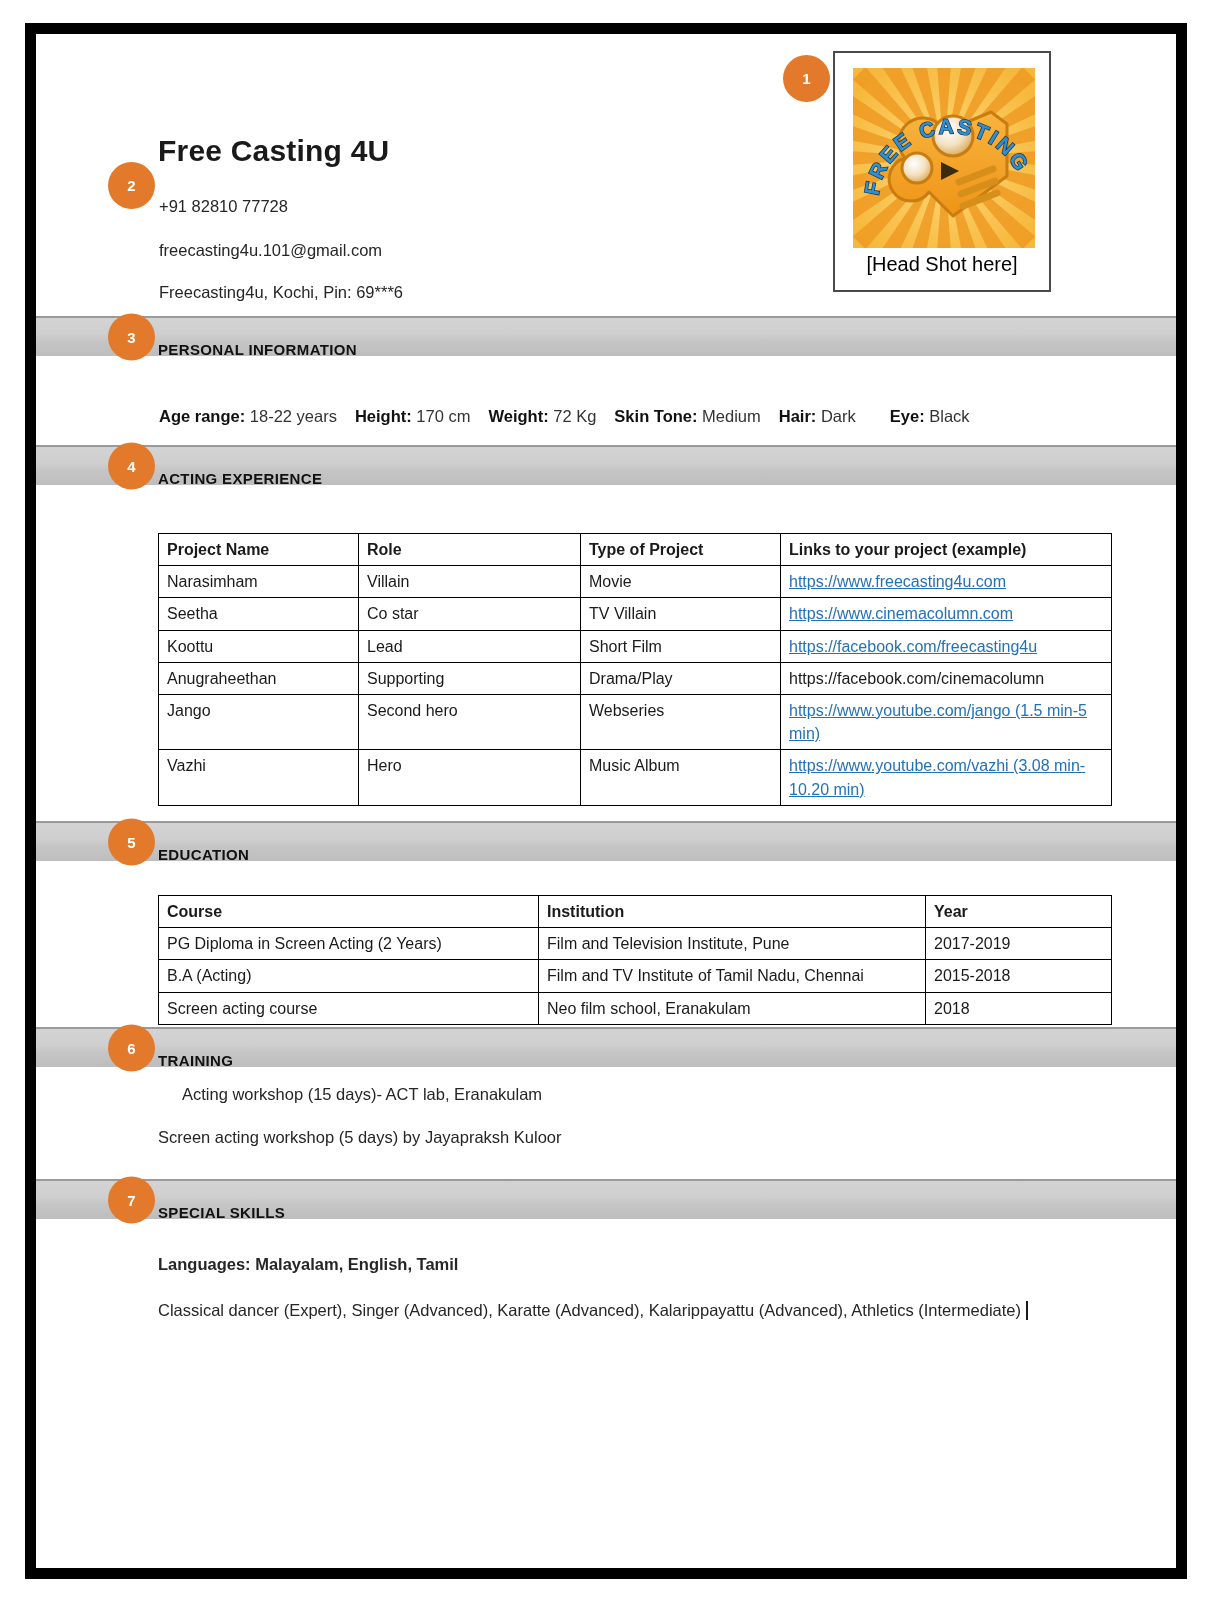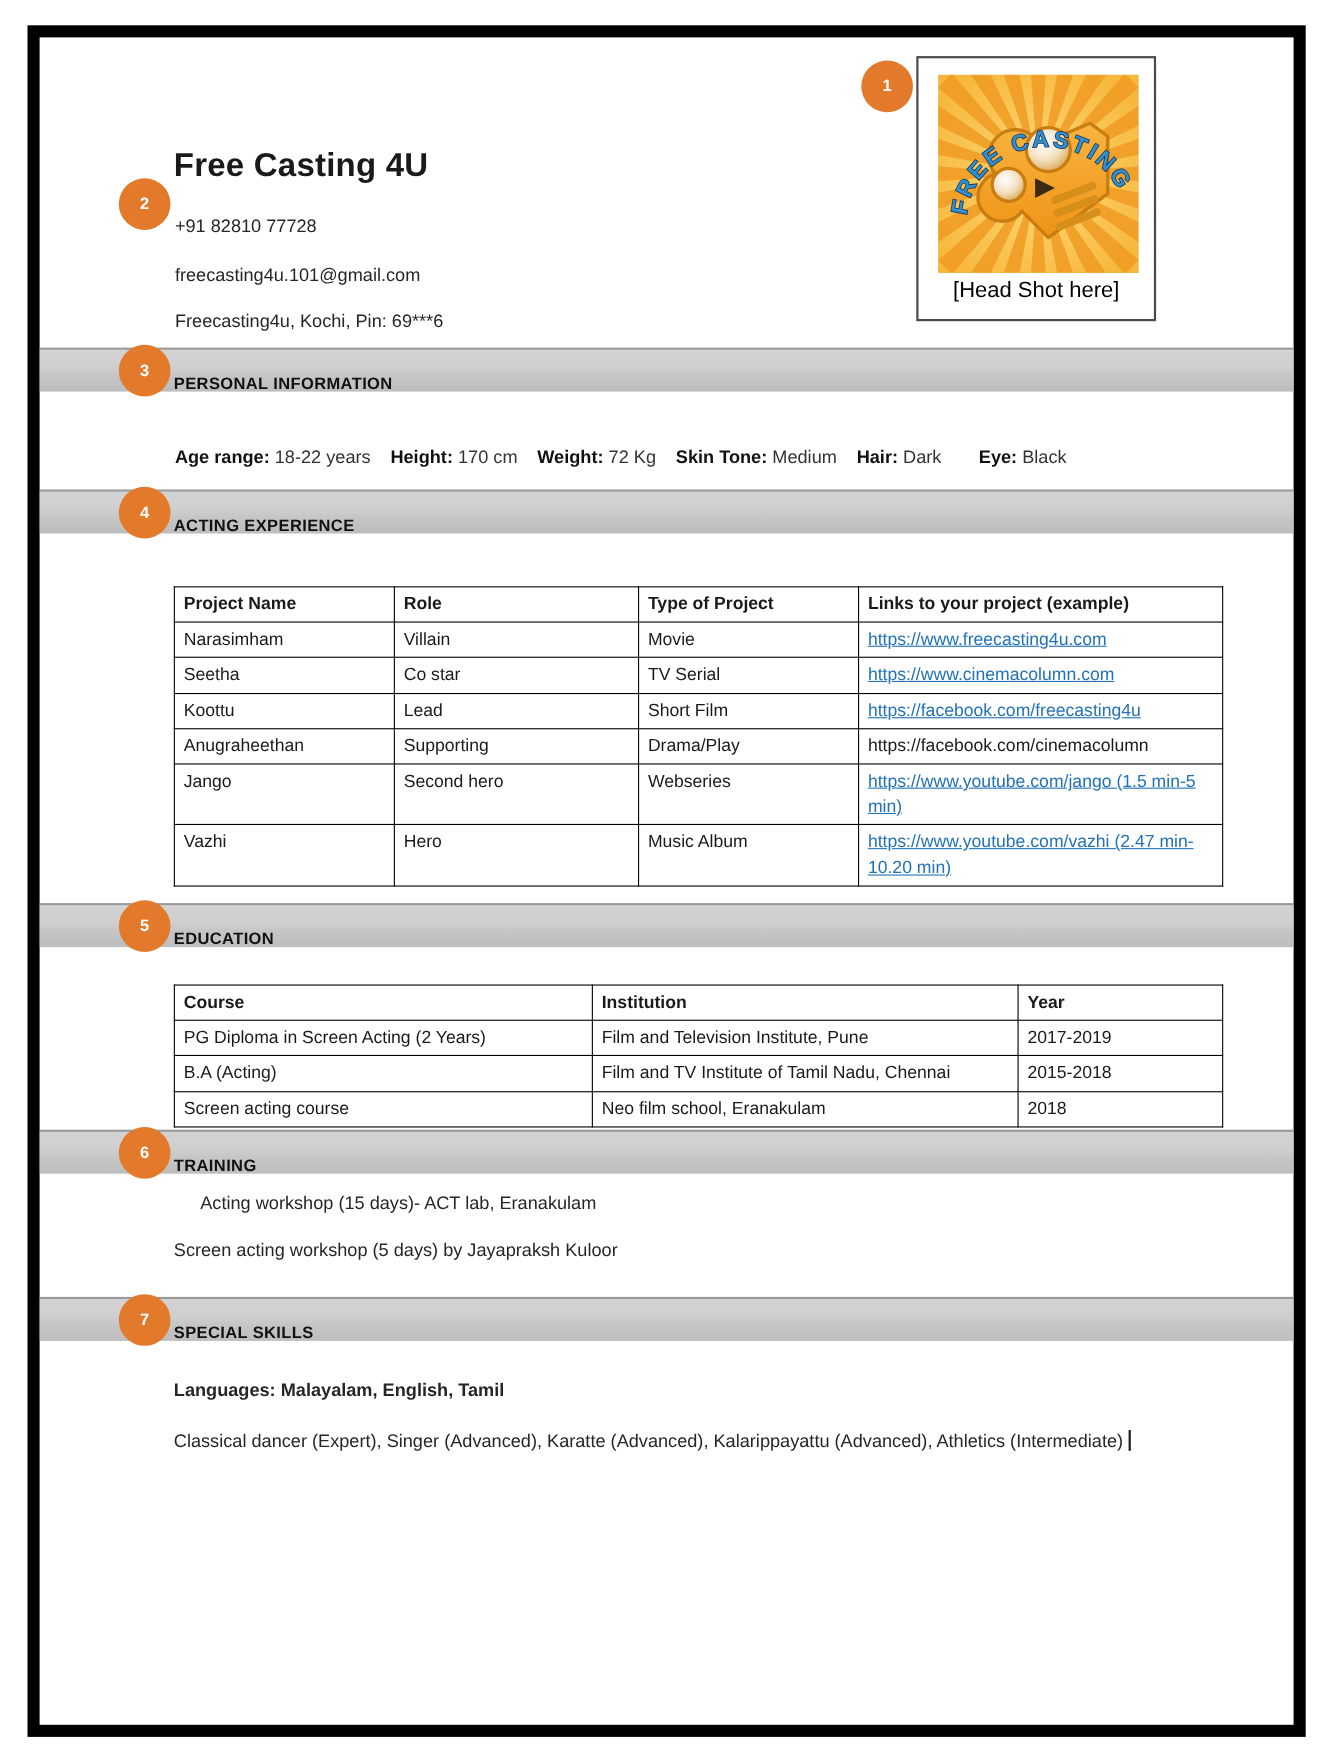--- a/index.html
+++ b/index.html
@@ -372,21 +372,21 @@
       <tbody>
         <tr>
           <td>Narasimham</td>
           <td>Villain</td>
           <td>Movie</td>
           <td><span class="link-cell">https://www.freecasting4u.com</span></td>
         </tr>
         <tr>
           <td>Seetha</td>
           <td>Co star</td>
-          <td>TV Serial</td>
+          <td>TV Villain</td>
           <td><span class="link-cell">https://www.cinemacolumn.com</span></td>
         </tr>
         <tr>
           <td>Koottu</td>
           <td>Lead</td>
           <td>Short Film</td>
           <td><span class="link-cell">https://facebook.com/freecasting4u</span></td>
         </tr>
         <tr>
           <td>Anugraheethan</td>
@@ -397,21 +397,21 @@
         <tr>
           <td>Jango</td>
           <td>Second hero</td>
           <td>Webseries</td>
           <td><span class="link-cell">https://www.youtube.com/jango (1.5 min-5 min)</span></td>
         </tr>
         <tr>
           <td>Vazhi</td>
           <td>Hero</td>
           <td>Music Album</td>
-          <td><span class="link-cell">https://www.youtube.com/vazhi (2.47 min-10.20 min)</span></td>
+          <td><span class="link-cell">https://www.youtube.com/vazhi (3.08 min-10.20 min)</span></td>
         </tr>
       </tbody>
     </table>
 
     <div class="section-bar" style="top:787px;">
       <div class="badge badge-on-bar">
         <span>5</span>
       </div>
       <div class="bar-title">EDUCATION</div>
     </div>

